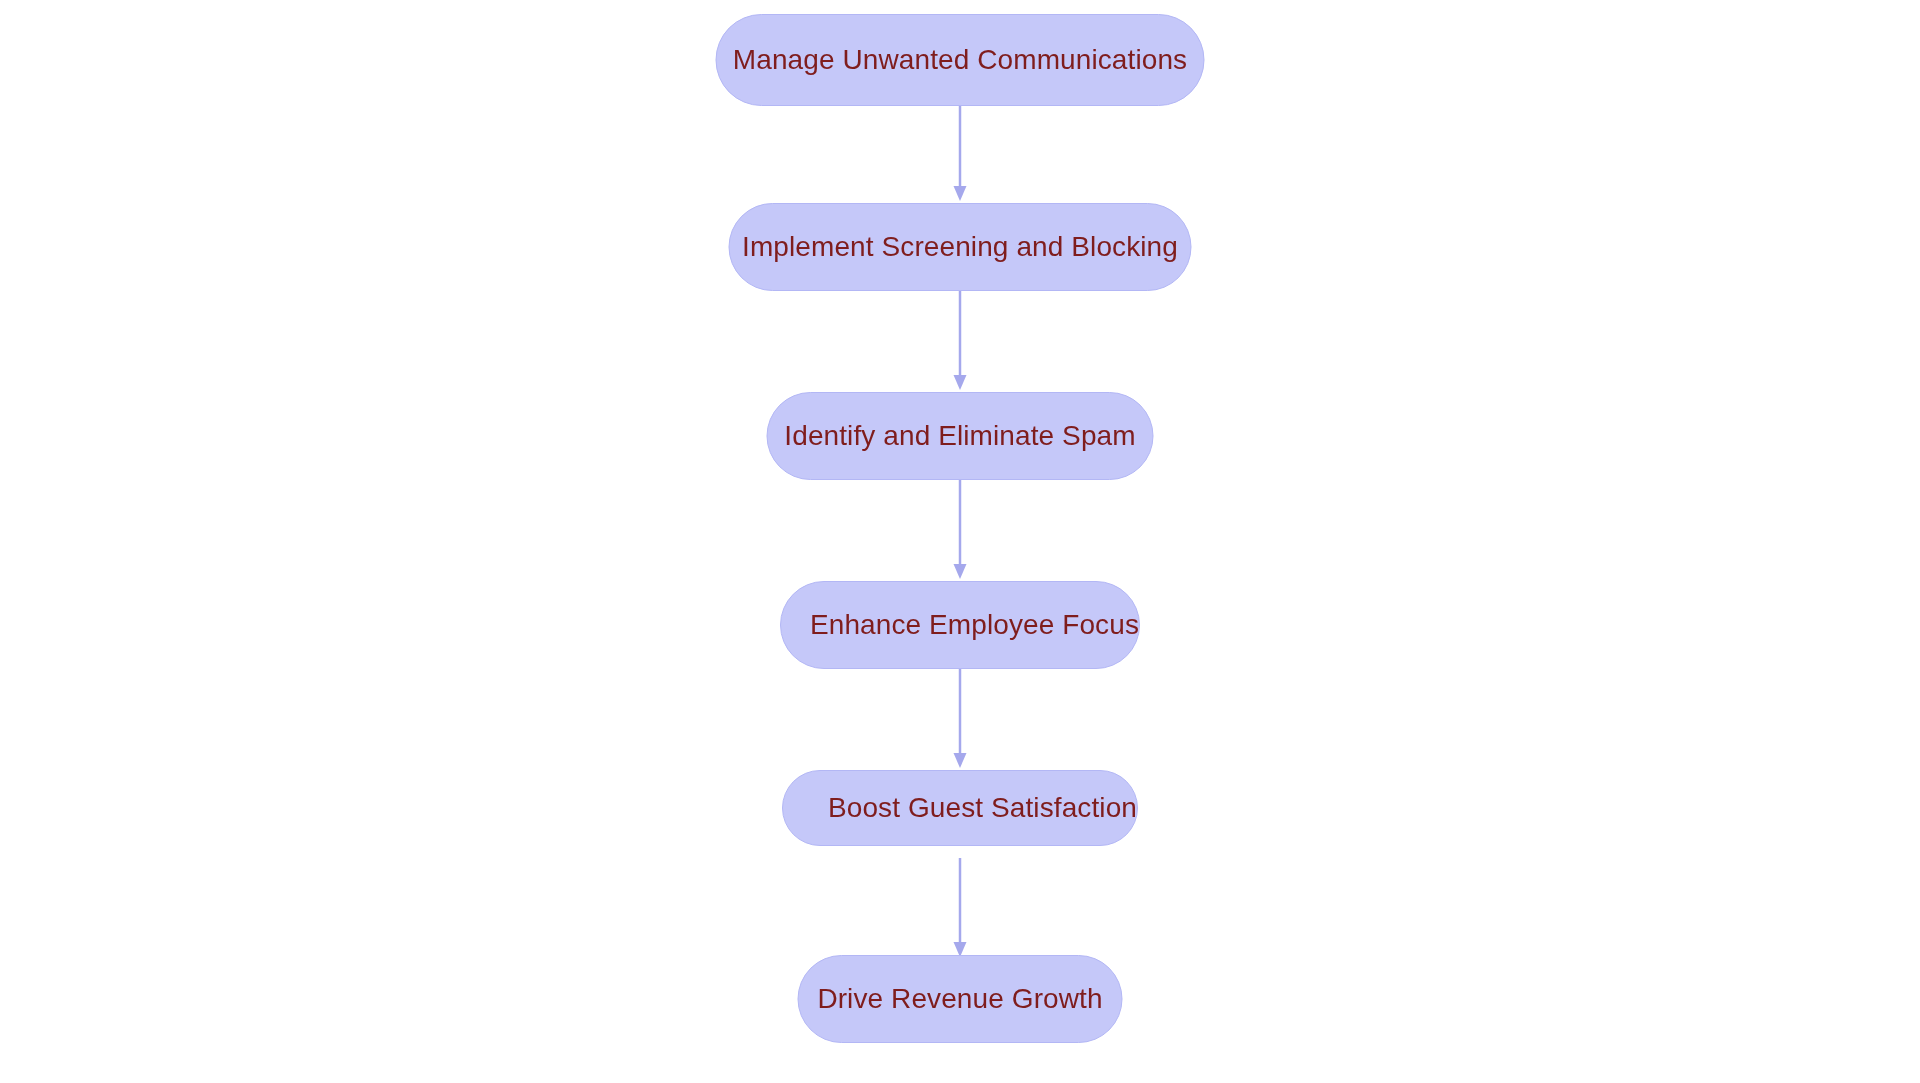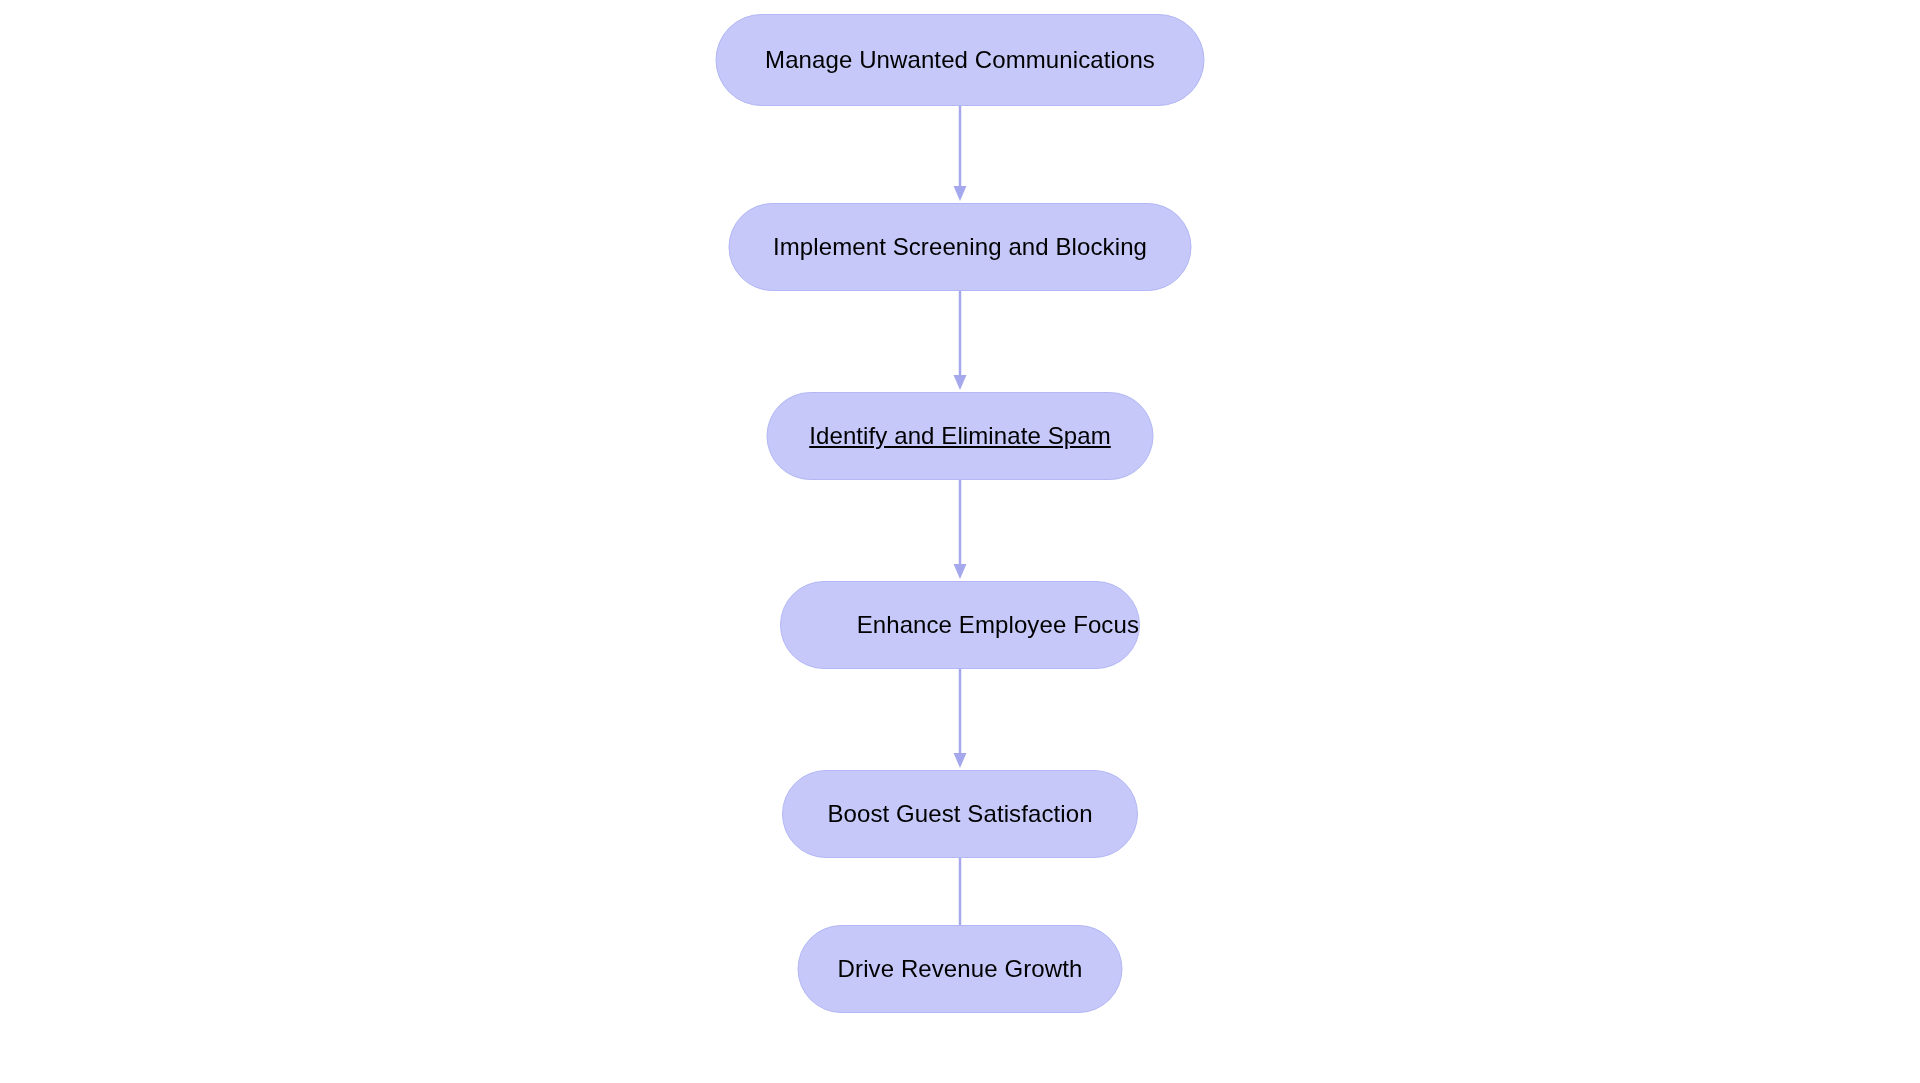--- a/index.html
+++ b/index.html
@@ -25,22 +25,22 @@
     position: absolute;
     left: 50%;
     transform: translateX(-50%);
     box-sizing: border-box;
     display: flex;
     align-items: center;
     justify-content: center;
     border-radius: 999px;
     background: #c5c8f9;
     border: 1.5px solid #b3b7f5;
-    color: #000000;
-    font-size: 24px;
+    color: #7f1d1d;
+    font-size: 28px;
     font-weight: 400;
     letter-spacing: 0.1px;
     white-space: nowrap;
   }
   .connector {
     position: absolute;
     left: 50%;
     transform: translateX(-50%);
     width: 24px;
   }
@@ -69,21 +69,21 @@
     <span>Implement Screening and Blocking</span>
   </div>
 
   <div class="connector" style="top:291px; height:101px;">
     <svg width="24" height="101" viewBox="0 0 24 101" aria-hidden="true">
       <line x1="12" y1="0" x2="12" y2="86" stroke="#a5a8ec" stroke-width="2.5"></line>
       <polygon points="12,99 5.5,84 18.5,84" fill="#a5a8ec"></polygon>
     </svg>
   </div>
 
-  <div class="node" style="top:392px; width:387px; height:88px;text-decoration:underline;">
+  <div class="node" style="top:392px; width:387px; height:88px;">
     <span>Identify and Eliminate Spam</span>
   </div>
 
   <div class="connector" style="top:480px; height:101px;">
     <svg width="24" height="101" viewBox="0 0 24 101" aria-hidden="true">
       <line x1="12" y1="0" x2="12" y2="86" stroke="#a5a8ec" stroke-width="2.5"></line>
       <polygon points="12,99 5.5,84 18.5,84" fill="#a5a8ec"></polygon>
     </svg>
   </div>
 
@@ -91,28 +91,28 @@
     <span>Enhance Employee Focus</span>
   </div>
 
   <div class="connector" style="top:669px; height:101px;">
     <svg width="24" height="101" viewBox="0 0 24 101" aria-hidden="true">
       <line x1="12" y1="0" x2="12" y2="86" stroke="#a5a8ec" stroke-width="2.5"></line>
       <polygon points="12,99 5.5,84 18.5,84" fill="#a5a8ec"></polygon>
     </svg>
   </div>
 
-  <div class="node" style="top:770px; width:356px; height:88px;">
+  <div class="node" style="top:770px; width:356px; height:76px;justify-content:flex-end;">
     <span>Boost Guest Satisfaction</span>
   </div>
 
   <div class="connector" style="top:858px; height:101px;">
     <svg width="24" height="101" viewBox="0 0 24 101" aria-hidden="true">
       <line x1="12" y1="0" x2="12" y2="86" stroke="#a5a8ec" stroke-width="2.5"></line>
       <polygon points="12,99 5.5,84 18.5,84" fill="#a5a8ec"></polygon>
     </svg>
   </div>
 
-  <div class="node" style="top:925px; width:325px; height:88px;">
+  <div class="node" style="top:955px; width:325px; height:88px;">
     <span>Drive Revenue Growth</span>
   </div>
 
 </div>
 
 </body></html>

